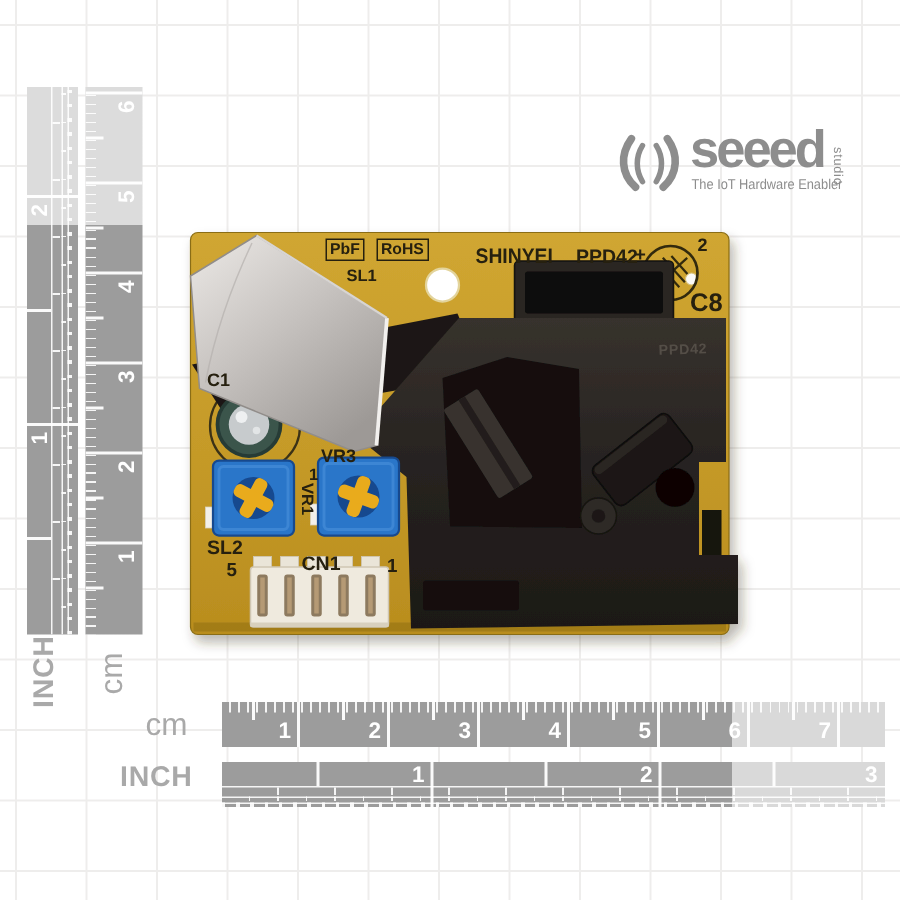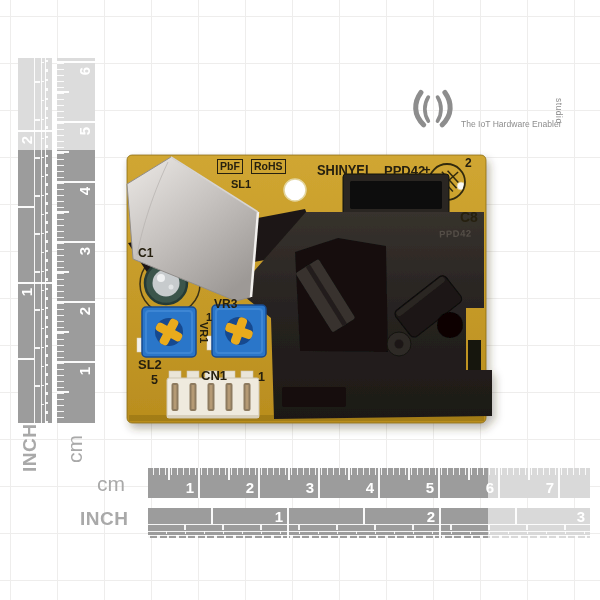--- a/index.html
+++ b/index.html
@@ -203,30 +203,31 @@
 <span class="silk" style="left:231px;top:178px;font-size:11px">SL1</span>
 <span class="silk" style="left:138px;top:246px;font-size:12px">C1</span>
 <span class="silk" style="left:214px;top:297px;font-size:12px">VR3</span>
 <span class="silk" style="left:206px;top:311px;font-size:11px">1</span>
 <span class="silk vtext" style="left:198px;top:322px;font-size:11px">VR1</span>
 <span class="silk" style="left:138px;top:357px;font-size:13px">SL2</span>
 <span class="silk" style="left:151px;top:373px;font-size:12.5px">5</span>
 <span class="silk" style="left:201px;top:368px;font-size:13px">CN1</span>
 <span class="silk" style="left:258px;top:370px;font-size:12.5px">1</span>
 <span class="silk" style="left:465px;top:156px;font-size:12px">2</span>
-<span class="silk" style="left:460px;top:209px;font-size:14px">C8</span>
+<span class="silk" style="left:460px;top:192px;font-size:17px">C8</span>
 <span class="emboss" style="left:439px;top:228px">PPD42</span>
 
 <div class="logo">
   <svg width="48" height="44" viewBox="0 0 52 46" style="position:absolute;left:0;top:0" fill="none" stroke="#8d8d8d" stroke-linecap="round">
     <path d="M14 4 C6 15 6 29 17 39" stroke-width="5.5"></path>
     <path d="M22 9 C17 17 17 27 22 35" stroke-width="4"></path>
     <path d="M32 9 C37 17 37 27 32 35" stroke-width="4"></path>
     <path d="M40 4 C48 15 48 29 37 39" stroke-width="5.5"></path>
   </svg>
+  <span class="brand">seeed</span>
   <span class="studio">studio</span>
   <span class="tag">The IoT Hardware Enabler</span>
 </div>
 
 <div class="ruler rb-cm">
   <div class="mm"></div>
   <div class="ht" style="left:20px"></div>
     <div class="ht" style="left:80px"></div>
   <div class="ht" style="left:140px"></div>
     <div class="ht" style="left:200px"></div>

